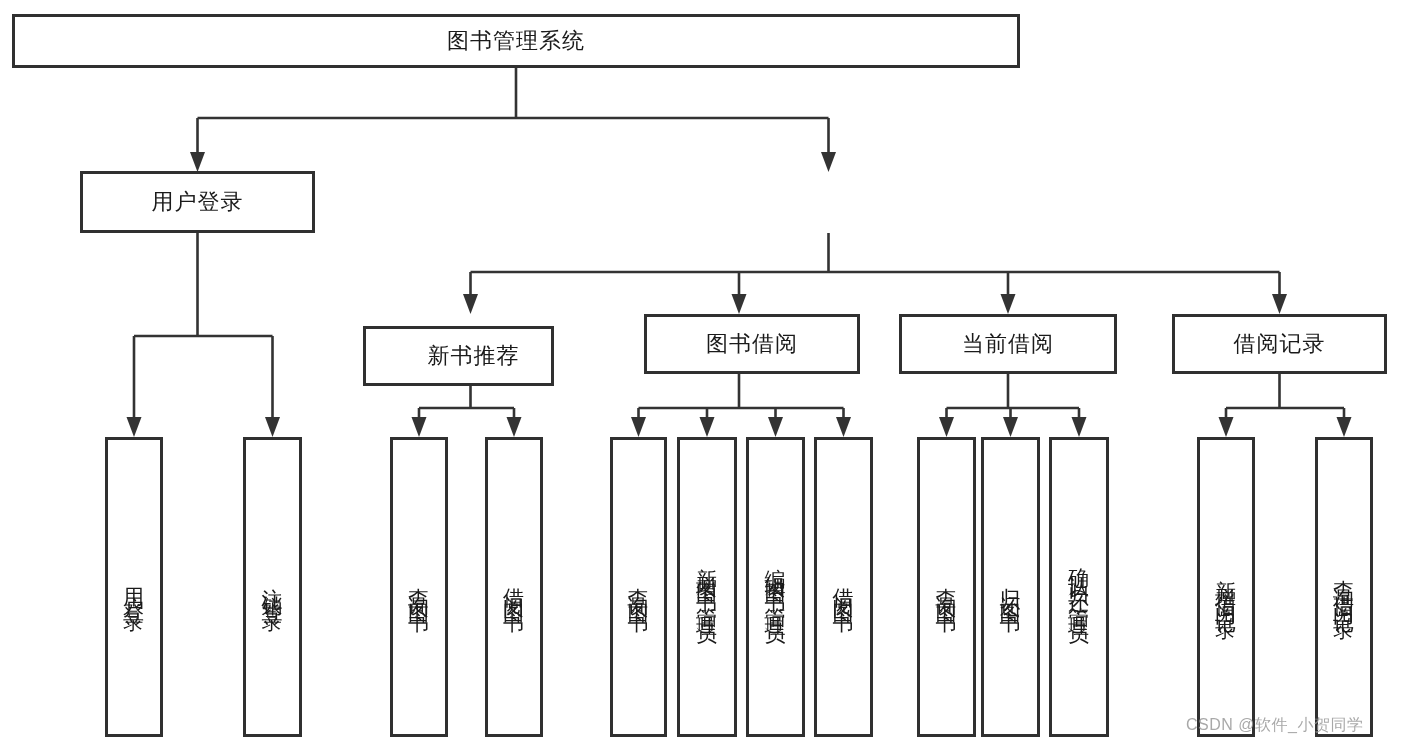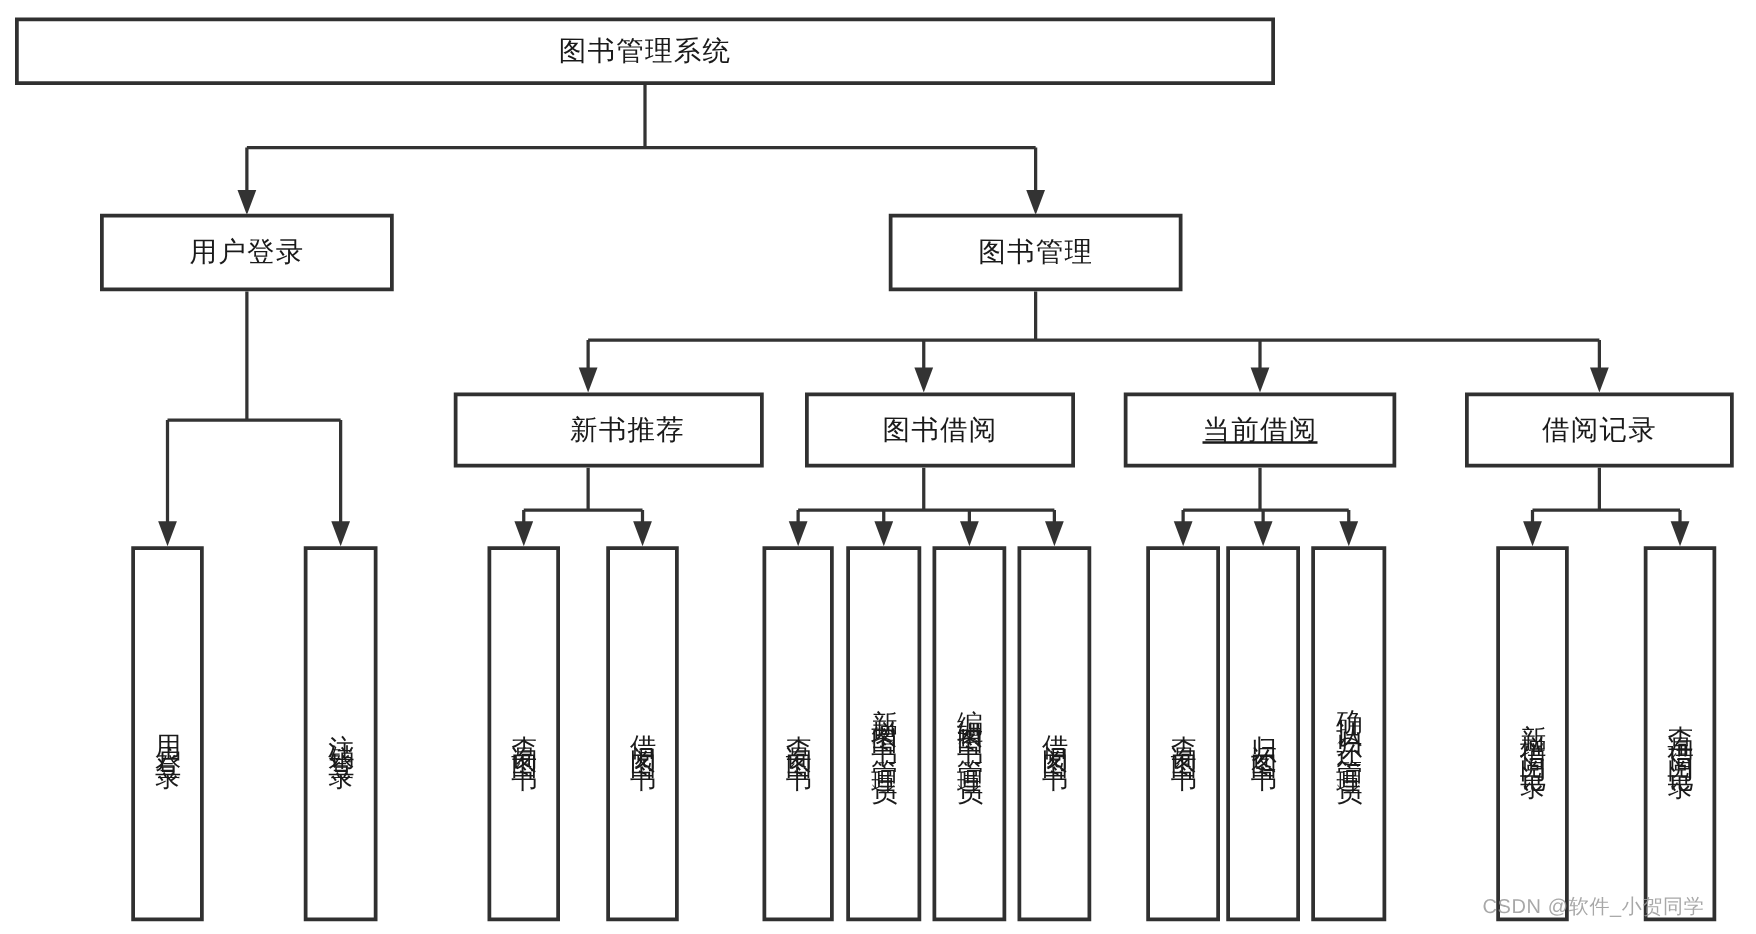--- a/index.html
+++ b/index.html
@@ -103,31 +103,28 @@
     <polygon class="carrow" points="1336.5,417 1351.5,417 1344,437"></polygon>
   </svg>
 
   <div class="hnode" style="left:12px; top:14px; width:1008px; height:54px;">
     <span>图书管理系统</span>
   </div>
 
   <div class="hnode" style="left:80px; top:171px; width:235px; height:62px;">
     <span>用户登录</span>
   </div>
-  <div class="hnode" style="left:711px; top:171px; width:235px; height:62px;">
-    <span>图书管理</span>
-  </div>
 
-  <div class="hnode" style="left:363px; top:314px; width:248px; height:60px;padding-left:30px;">
+  <div class="hnode" style="left:363px; top:326px; width:191px; height:60px;padding-left:30px;">
     <span>新书推荐</span>
   </div>
   <div class="hnode" style="left:631px; top:314px; width:216px; height:60px;margin-left:13px;">
     <span>图书借阅</span>
   </div>
-  <div class="hnode" style="left:899px; top:314px; width:218px; height:60px;text-decoration:underline;">
+  <div class="hnode" style="left:899px; top:314px; width:218px; height:60px;">
     <span>当前借阅</span>
   </div>
   <div class="hnode" style="left:1172px; top:314px; width:215px; height:60px;">
     <span>借阅记录</span>
   </div>
 
   <div class="vnode" style="left:105px; top:437px; width:58px; height:300px;">
     <span>用户登录</span>
   </div>
   <div class="vnode" style="left:243px; top:437px; width:59px; height:300px;">

